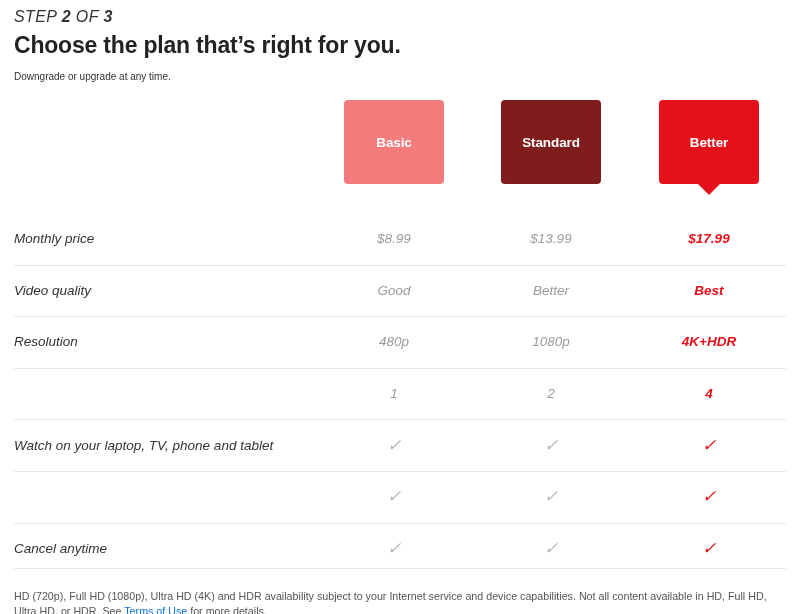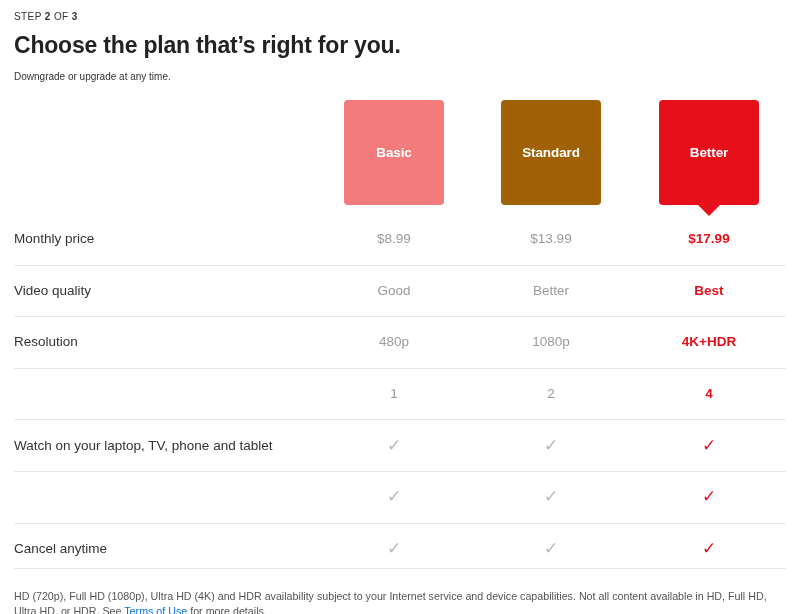--- a/index.html
+++ b/index.html
@@ -20,26 +20,27 @@
   .page {
     width: 800px;
     height: 614px;
     position: relative;
     box-sizing: border-box;
     padding: 0 14px;
   }
 
   
   .step-label {
-    font-size: 10px;
+    font-size: 16px;
     letter-spacing: 0.4px;
     color: #333333;
     margin: 0;
     padding-top: 10px;
     line-height: 14px;
+    font-style: italic;
   }
   .step-label .num { font-weight: bold; }
 
   .headline {
     font-size: 23px;
     font-weight: bold;
     color: #222222;
     letter-spacing: -0.2px;
     margin: 7px 0 8px 0;
     line-height: 28px;
@@ -57,34 +58,34 @@
     position: absolute;
     left: 0;
     top: 100px;
     width: 800px;
     height: 118px;
   }
   .plan-card {
     position: absolute;
     top: 0;
     width: 100px;
-    height: 105px;
+    height: 84px;
     border-radius: 4px;
     display: flex;
     align-items: center;
     justify-content: center;
   }
   .plan-card .plan-name {
     color: #ffffff;
     font-size: 13.5px;
     font-weight: bold;
     letter-spacing: -0.1px;
   }
   .plan-card.basic    { left: 344px; background: #F47B7B; }
-  .plan-card.standard { left: 501px; background: #a16207; }
+  .plan-card.standard { left: 501px; background: #7f1d1d; }
   .plan-card.premium  { left: 659px; background: #E6101A; }
 
   .plan-card .pointer {
     position: absolute;
     bottom: -11px;
     left: 50%;
     transform: translateX(-50%);
     width: 0;
     height: 0;
     border-left: 11px solid transparent;
@@ -97,20 +98,21 @@
     position: absolute;
     left: 14px;
     top: 214px;
     width: 772px;
   }
   .trow {
     position: relative;
     height: 50.6px;
     border-top: 1px solid #e6e6e6;
     display: block;
+    font-style: italic;
   }
   .trow:first-child { border-top: none; }
   .trow .feature {
     position: absolute;
     left: 0;
     top: 50%;
     transform: translateY(-50%);
     font-size: 13.5px;
     color: #333333;
     line-height: 18px;

